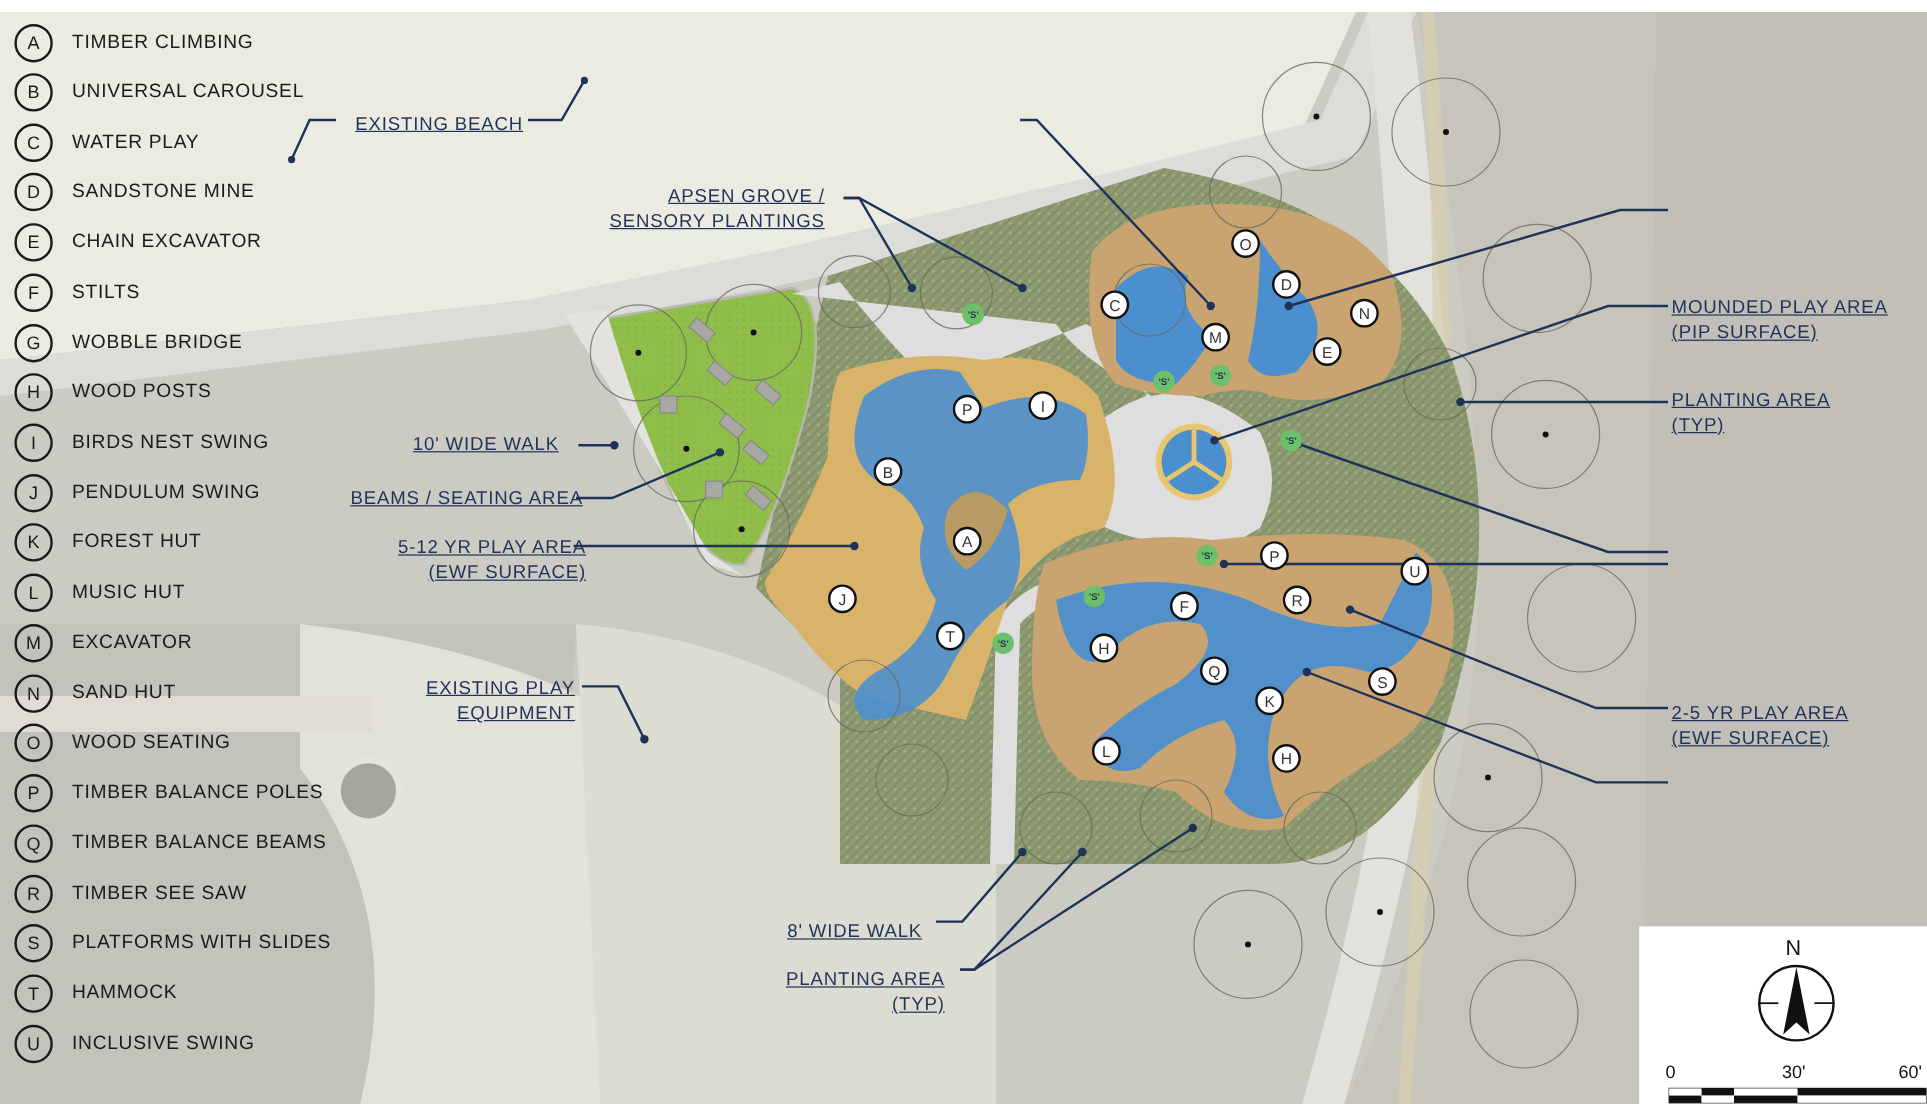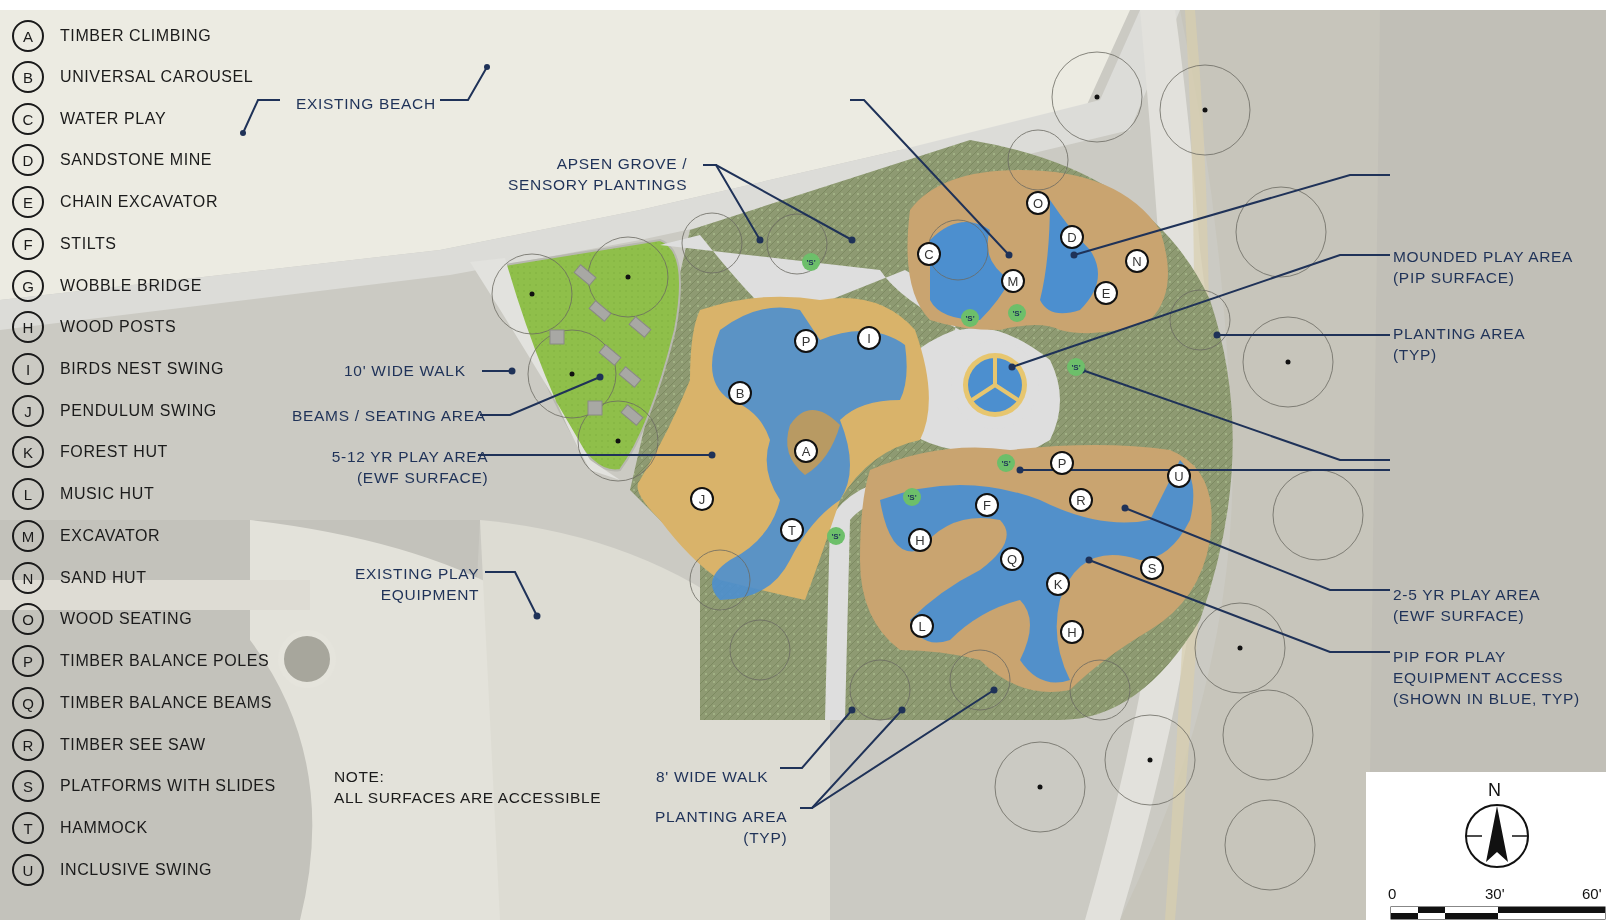--- a/index.html
+++ b/index.html
@@ -3,21 +3,21 @@
 <meta charset="utf-8">
 <style>
   html,body{margin:0;padding:0;}
   body{width:1606px;height:920px;overflow:hidden;background:#ffffff;font-family:"Liberation Sans","DejaVu Sans",sans-serif;}
   #stage{position:relative;width:1606px;height:920px;background:#ffffff;}
   #map{position:absolute;left:0;top:10px;width:1606px;height:910px;}
   .legend{position:absolute;left:12px;top:18px;width:290px;}
   .legend-row{position:absolute;left:0;height:36px;display:flex;align-items:center;}
   .legend-badge{width:32px;height:32px;border:2px solid #1a1a1a;border-radius:50%;box-sizing:border-box;display:flex;align-items:center;justify-content:center;font-size:15px;color:#1a1a1a;background:transparent;}
   .legend-label{margin-left:16px;font-size:16px;letter-spacing:0.6px;color:#1b1b1b;white-space:nowrap;}
-  .callout{position:absolute;color:#1f3258;font-size:15.5px;letter-spacing:0.7px;line-height:21px;white-space:nowrap;}
+  .callout{position:absolute;color:#1f3258;font-size:15.5px;letter-spacing:0.7px;line-height:21px;white-space:nowrap;text-decoration:underline;}
   .callout.right{text-align:right;}
   .callout span{display:block;}
   .note{position:absolute;left:334px;top:766px;color:#1b1b1b;font-size:15.5px;letter-spacing:0.6px;line-height:21px;}
   .note span{display:block;}
   .ss-inline{display:inline-flex;width:20px;height:20px;border-radius:50%;background:#6dbf6a;color:#1f3258;font-size:10px;align-items:center;justify-content:center;margin-left:10px;vertical-align:middle;}
   .north-label{position:absolute;left:1488px;top:780px;font-size:18px;color:#111;}
   .scale-lbl{position:absolute;top:885px;font-size:15px;color:#111;}
 </style>
 </head>
 <body>
@@ -311,30 +311,21 @@
       <span>(PIP SURFACE)</span>
     </div>
   <div class="callout" style="left:1393px;top:323px">
       <span>PLANTING AREA</span>
       <span>(TYP)</span>
     </div>
   <div class="callout" style="left:1393px;top:584px">
       <span>2-5 YR PLAY AREA</span>
       <span>(EWF SURFACE)</span>
     </div>
-  <div class="callout" style="left:1393px;top:646px">
-      <span>PIP FOR PLAY</span>
-      <span>EQUIPMENT ACCESS</span>
-      <span>(SHOWN IN BLUE, TYP)</span>
-    </div>
-
-  <div class="note">
-      <span>NOTE:</span>
-      <span>ALL SURFACES ARE ACCESSIBLE</span>
-    </div>
+
 
   <div id="markers">
       <div style="position: absolute; left: 1026px; top: 191px; width: 24px; height: 24px; border-radius: 50%; background: rgb(255, 255, 255); border: 2.5px solid rgb(17, 17, 17); box-sizing: border-box; display: flex; align-items: center; justify-content: center; font-size: 13px; color: rgb(51, 51, 51);">O</div>
       <div style="position: absolute; left: 917px; top: 242px; width: 24px; height: 24px; border-radius: 50%; background: rgb(255, 255, 255); border: 2.5px solid rgb(17, 17, 17); box-sizing: border-box; display: flex; align-items: center; justify-content: center; font-size: 13px; color: rgb(51, 51, 51);">C</div>
       <div style="position: absolute; left: 1060px; top: 225px; width: 24px; height: 24px; border-radius: 50%; background: rgb(255, 255, 255); border: 2.5px solid rgb(17, 17, 17); box-sizing: border-box; display: flex; align-items: center; justify-content: center; font-size: 13px; color: rgb(51, 51, 51);">D</div>
       <div style="position: absolute; left: 1125px; top: 249px; width: 24px; height: 24px; border-radius: 50%; background: rgb(255, 255, 255); border: 2.5px solid rgb(17, 17, 17); box-sizing: border-box; display: flex; align-items: center; justify-content: center; font-size: 13px; color: rgb(51, 51, 51);">N</div>
       <div style="position: absolute; left: 1001px; top: 269px; width: 24px; height: 24px; border-radius: 50%; background: rgb(255, 255, 255); border: 2.5px solid rgb(17, 17, 17); box-sizing: border-box; display: flex; align-items: center; justify-content: center; font-size: 13px; color: rgb(51, 51, 51);">M</div>
       <div style="position: absolute; left: 1094px; top: 281px; width: 24px; height: 24px; border-radius: 50%; background: rgb(255, 255, 255); border: 2.5px solid rgb(17, 17, 17); box-sizing: border-box; display: flex; align-items: center; justify-content: center; font-size: 13px; color: rgb(51, 51, 51);">E</div>
       <div style="position: absolute; left: 794px; top: 329px; width: 24px; height: 24px; border-radius: 50%; background: rgb(255, 255, 255); border: 2.5px solid rgb(17, 17, 17); box-sizing: border-box; display: flex; align-items: center; justify-content: center; font-size: 13px; color: rgb(51, 51, 51);">P</div>
       <div style="position: absolute; left: 857px; top: 326px; width: 24px; height: 24px; border-radius: 50%; background: rgb(255, 255, 255); border: 2.5px solid rgb(17, 17, 17); box-sizing: border-box; display: flex; align-items: center; justify-content: center; font-size: 13px; color: rgb(51, 51, 51);">I</div>

